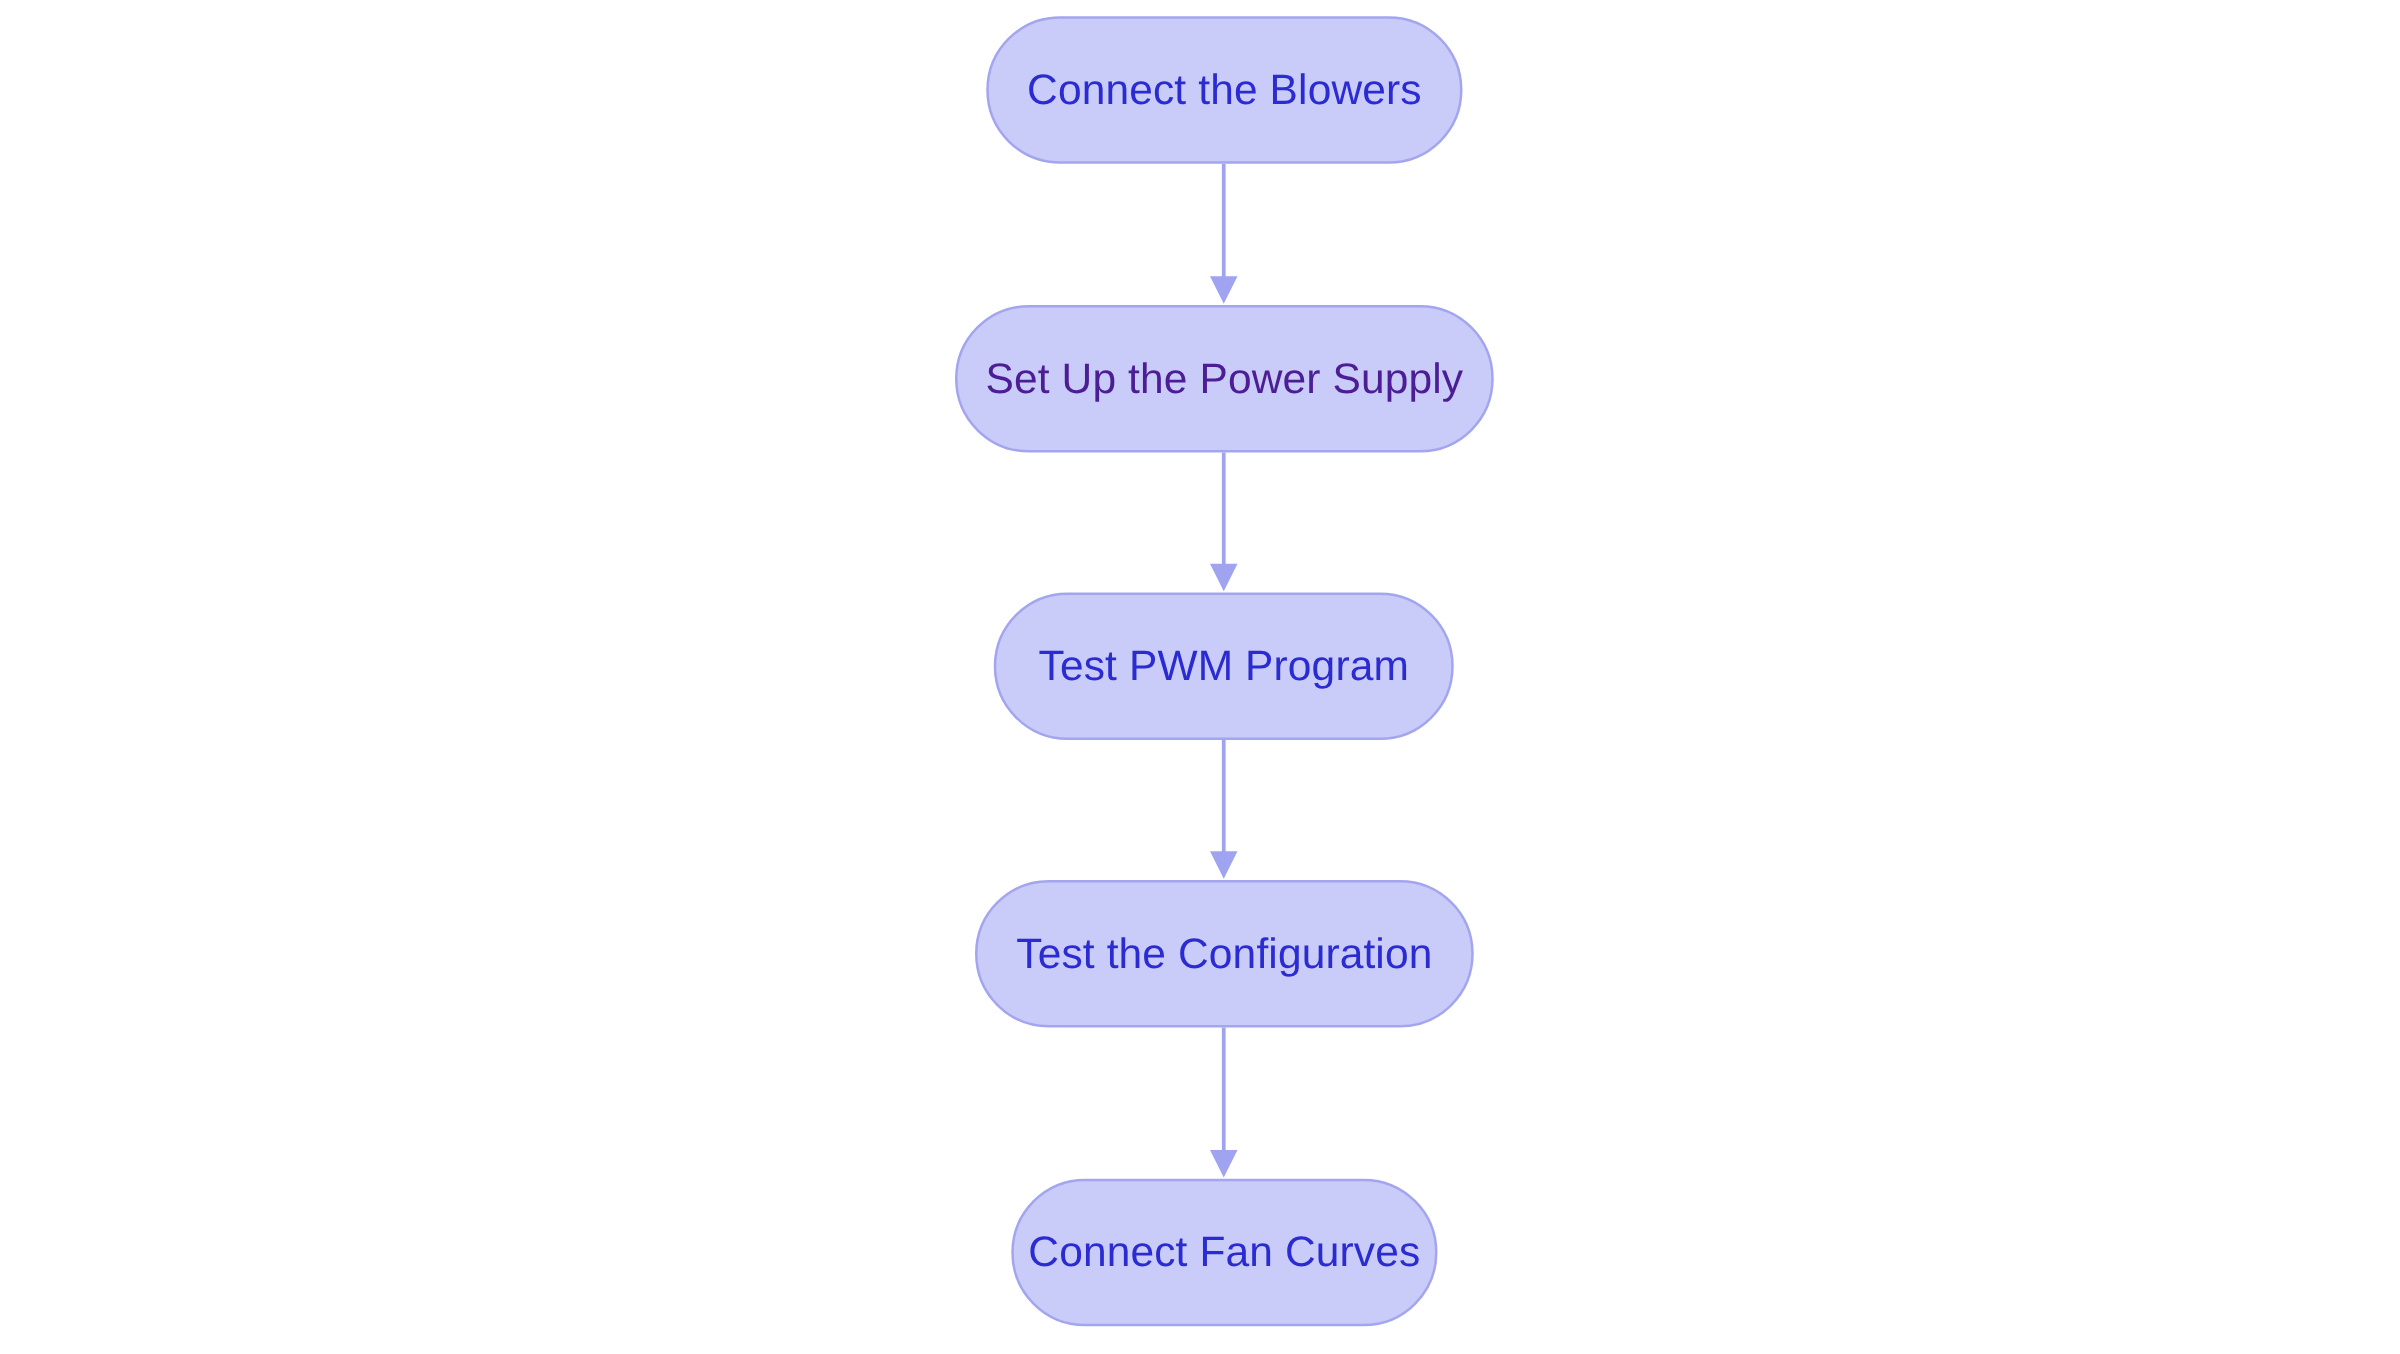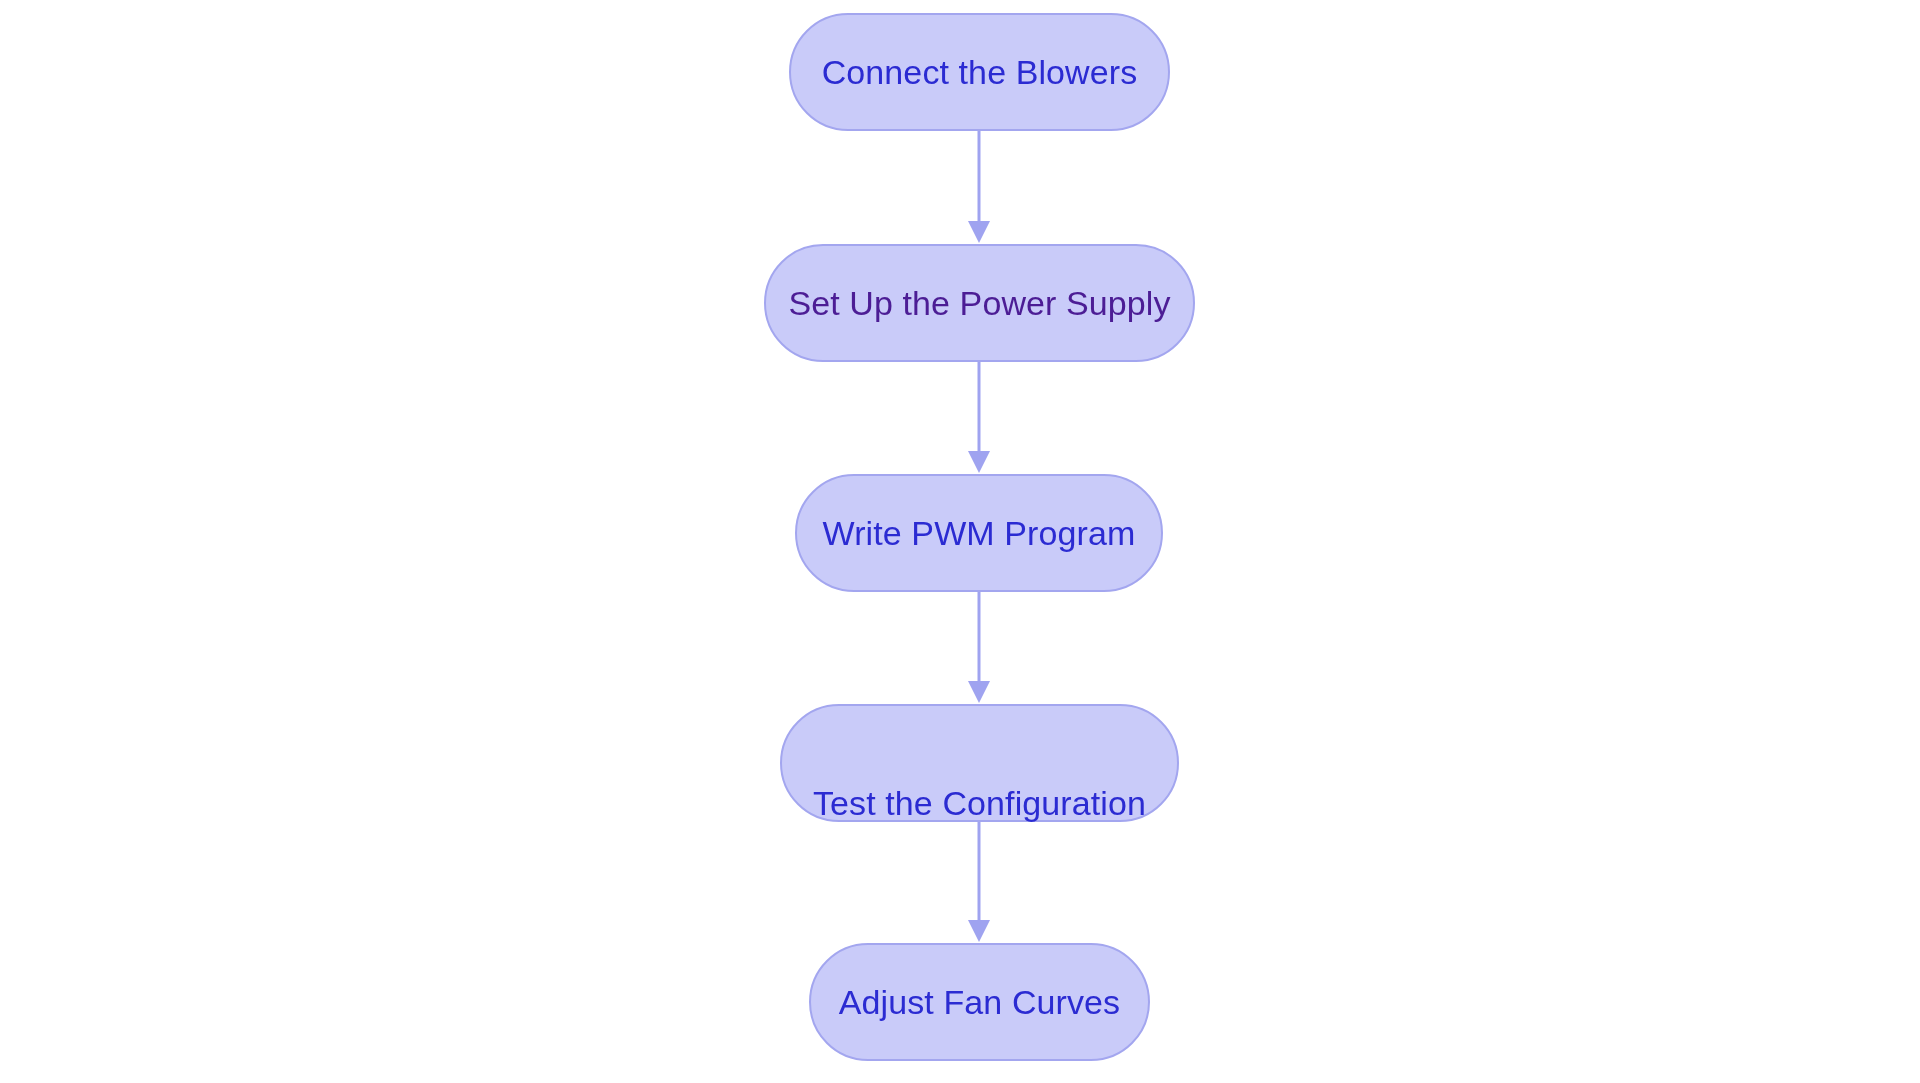--- a/index.html
+++ b/index.html
@@ -90,24 +90,24 @@
 
   <div class="flow-node" style="left: 770px; top: 13px; width: 381px; height: 118px; background: rgb(201, 203, 249); border-color: rgb(163, 166, 239);">
     <span class="flow-node-label" style="color: rgb(43, 43, 210);">Connect the Blowers</span>
   </div>
 
   <div class="flow-node" style="left: 745px; top: 244px; width: 431px; height: 118px; background: rgb(201, 203, 249); border-color: rgb(163, 166, 239);">
     <span class="flow-node-label" style="color: #4c1d95;">Set Up the Power Supply</span>
   </div>
 
   <div class="flow-node" style="left: 776px; top: 474px; width: 368px; height: 118px; background: rgb(201, 203, 249); border-color: rgb(163, 166, 239);">
-    <span class="flow-node-label" style="color: rgb(43, 43, 210);">Write PWM Program</span>
+    <span class="flow-node-label" style="color: rgb(43, 43, 210);">Test PWM Program</span>
   </div>
 
-  <div class="flow-node" style="left: 761px; top: 704px; width: 399px; height: 118px; background: rgb(201, 203, 249); border-color: rgb(163, 166, 239); align-items: flex-end;">
+  <div class="flow-node" style="left: 761px; top: 704px; width: 399px; height: 118px; background: rgb(201, 203, 249); border-color: rgb(163, 166, 239);">
     <span class="flow-node-label" style="color: rgb(43, 43, 210);">Test the Configuration</span>
   </div>
 
   <div class="flow-node" style="left: 790px; top: 943px; width: 341px; height: 118px; background: rgb(201, 203, 249); border-color: rgb(163, 166, 239);">
-    <span class="flow-node-label" style="color: rgb(43, 43, 210);">Adjust Fan Curves</span>
+    <span class="flow-node-label" style="color: rgb(43, 43, 210);">Connect Fan Curves</span>
   </div>
 
 </div>
 
 </body></html>

